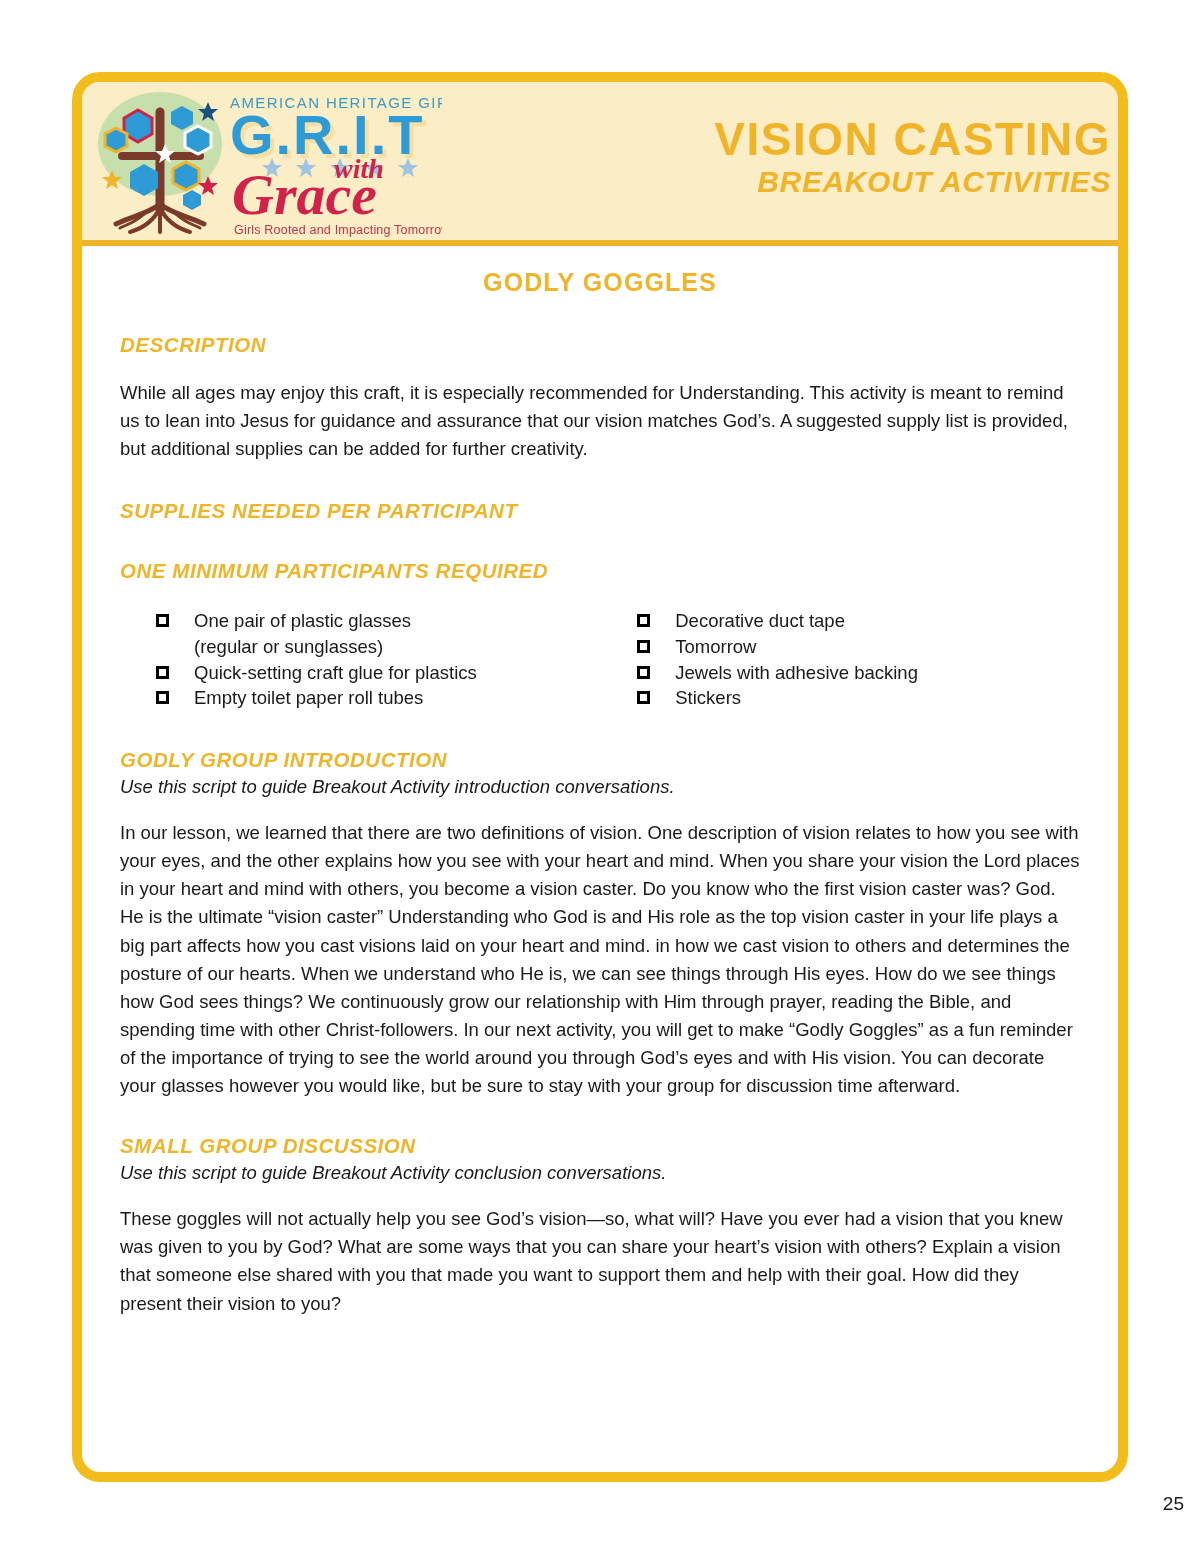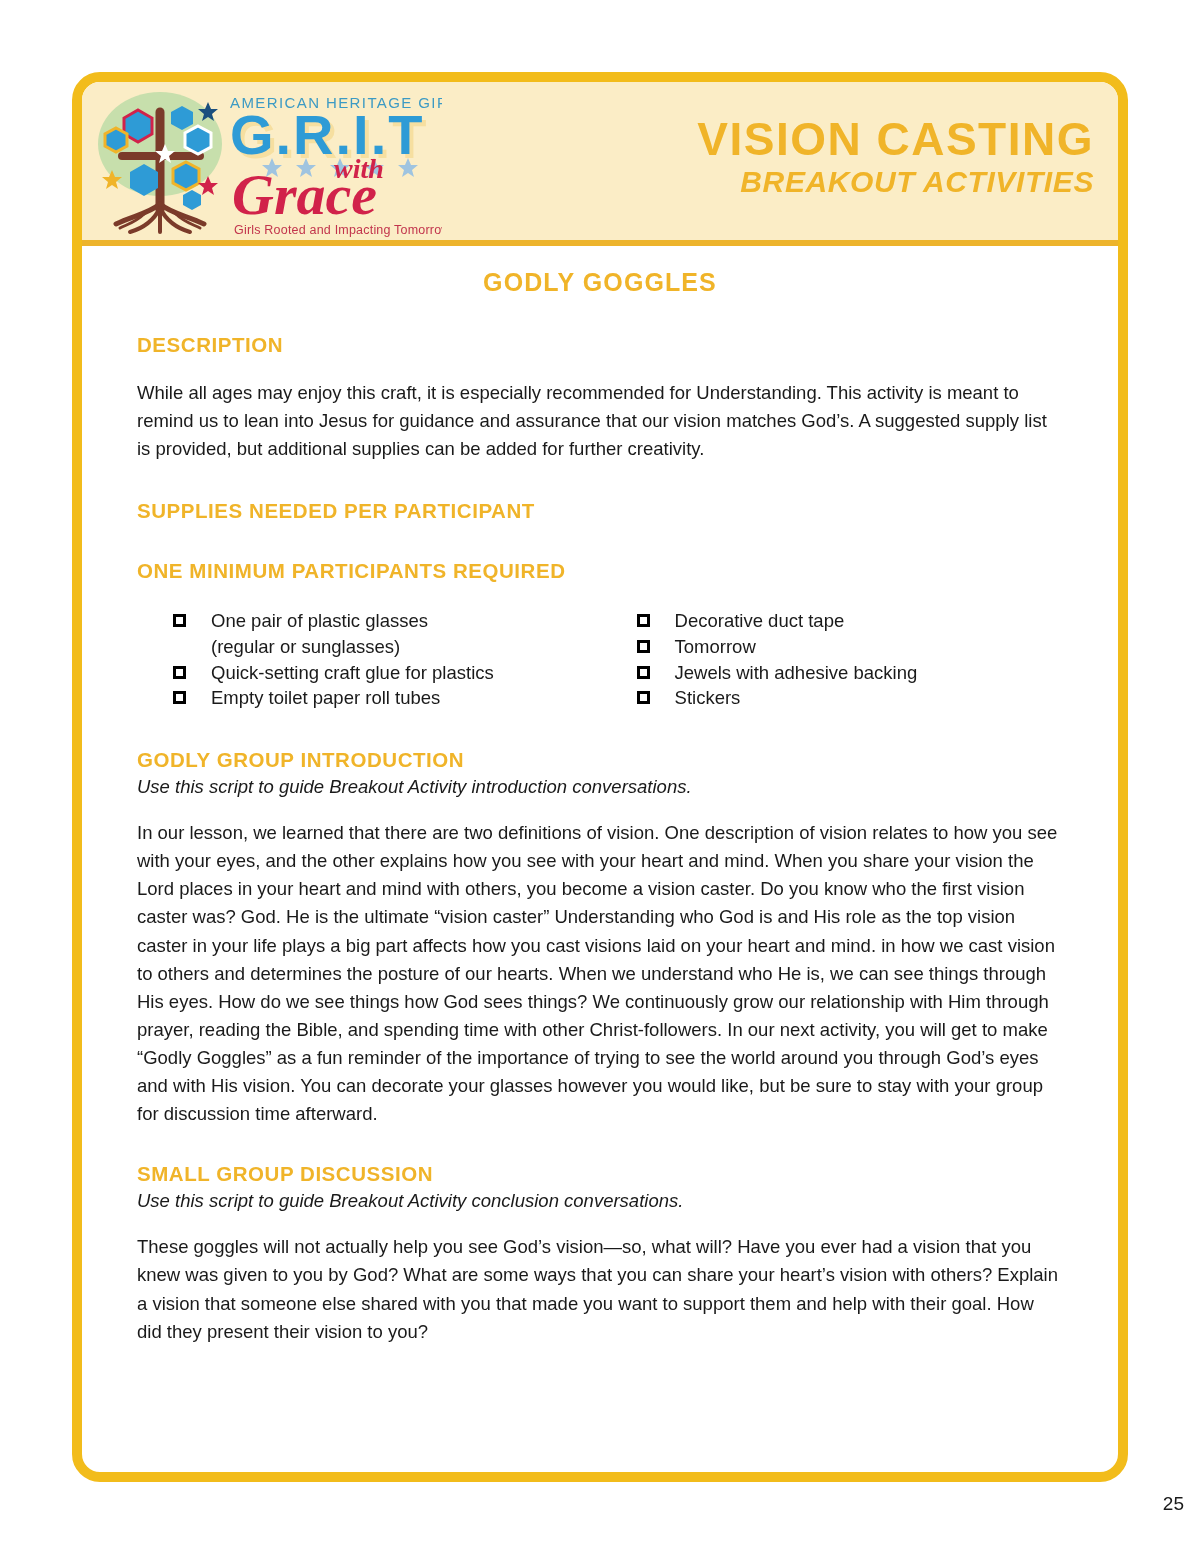--- a/index.html
+++ b/index.html
@@ -49,21 +49,21 @@
   }
   .logo-svg { display: block; }
 
   
   .header-titles {
     flex: 1 1 auto;
     display: flex;
     flex-direction: column;
     align-items: flex-end;
     justify-content: center;
-    padding-right: 24px;
+    padding-right: 7px;
     padding-bottom: 6px;
   }
   .header-title-main {
     font-size: 46px;
     font-weight: bold;
     letter-spacing: 1.5px;
     color: #F0B429;
     line-height: 1.02;
     white-space: nowrap;
   }
@@ -73,38 +73,39 @@
     font-weight: bold;
     letter-spacing: 0.6px;
     color: #F0B429;
     line-height: 1.15;
     margin-top: 2px;
     white-space: nowrap;
   }
 
   
   .body-area {
-    padding: 0 55px;
+    padding: 0 38px;
     box-sizing: border-box;
   }
   .activity-title {
     text-align: center;
     color: #F0B429;
     font-size: 25px;
     font-weight: bold;
     letter-spacing: 1.1px;
     margin-top: 22px;
   }
 
   .section-heading {
     color: #F0B429;
     font-size: 20.5px;
     font-weight: bold;
     letter-spacing: 0.55px;
     margin-top: 36px;
+    font-style: italic;
   }
   .section-heading.tight { margin-top: 34px; }
 
   .script-note {
     font-style: italic;
     font-size: 18.5px;
     color: #1a1a1a;
     margin-top: 3px;
     line-height: 1.3;
   }

